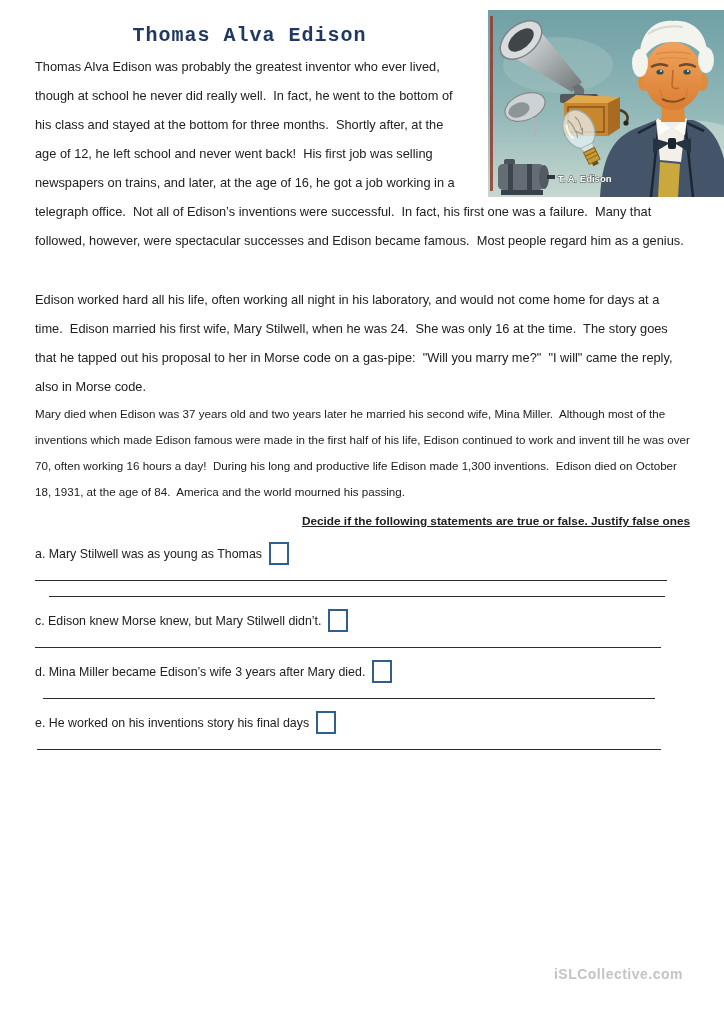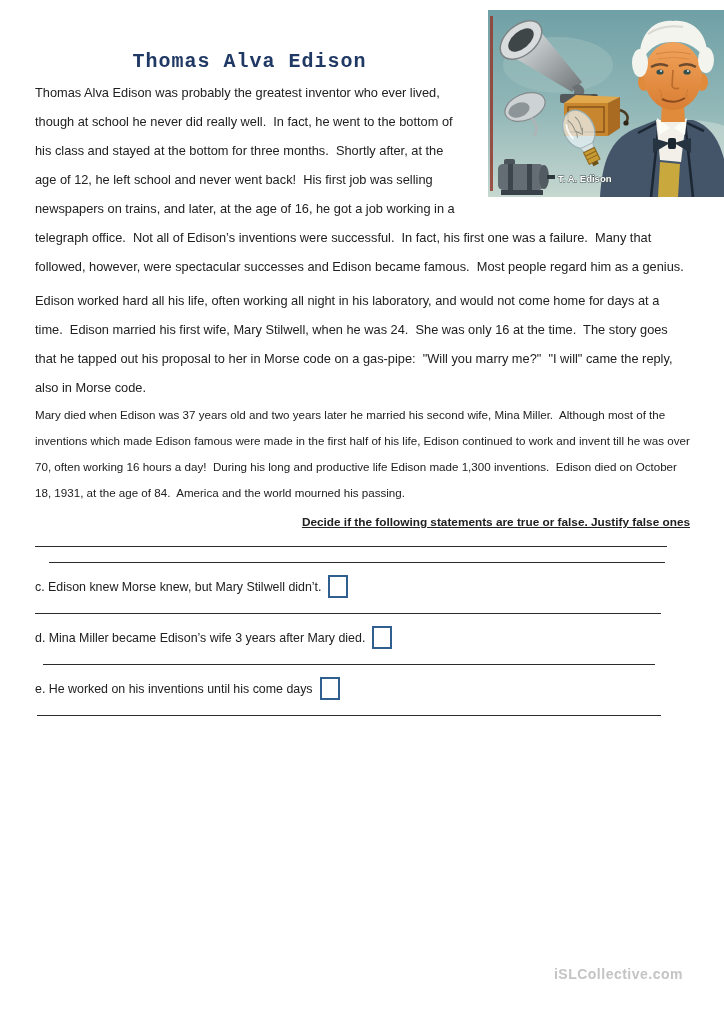--- a/index.html
+++ b/index.html
@@ -1,33 +1,33 @@
 <!DOCTYPE html>
 <html style="--color-title: #1F3864; --color-text: #212121; --color-checkbox: #2F5F8F; --color-rule: #2B2B2B; --color-watermark: #C4C4C4;"><head>
 <meta charset="utf-8">
 <style>
   html,body{margin:0;padding:0;background:#e9e9e9;}
   .page{
     width:724px;height:1024px;position:relative;background:#ffffff;
     font-family:"Liberation Sans","DejaVu Sans",sans-serif;
     color:var(--color-text,#212121);overflow:hidden;margin:0 auto;
   }
-  .content{padding:48px 34px 0 35px;}
+  .content{padding:22px 34px 0 35px;}
   .float-spacer{float:right;width:226px;height:170px;}
   .title{
     font-family:"Liberation Mono","DejaVu Sans Mono",monospace;
     font-weight:bold;font-size:20px;line-height:28px;letter-spacing:1px;
     color:var(--color-title,#1F3864);text-align:center;margin:0;
   }
   .para{
     font-size:12.8px;line-height:29px;margin:0;white-space:pre-wrap;
     text-align:left;
   }
   .para1{margin-top:2px;}
-  .para2{margin-top:5px;}
+  .para2{margin-top:30px;}
   .para3{font-size:11.6px;line-height:26px;}
   .ex-heading{
     font-size:11.8px;font-weight:bold;text-decoration:underline;
     margin:8px 0 0 0;line-height:17px;text-align:right;
   }
   .ex-item{margin-top:12px;font-size:12.4px;line-height:18px;}
   .checkbox{
     display:inline-block;width:16px;height:19px;background:#ffffff;
     border:2px solid var(--color-checkbox,#2F5F8F);
     vertical-align:-7px;margin-left:7px;cursor:pointer;
@@ -158,28 +158,29 @@
     <div class="float-spacer"></div>
 
     <h1 class="title">Thomas Alva Edison</h1>
 
     <p class="para para1">Thomas Alva Edison was probably the greatest inventor who ever lived, though at school he never did really well.  In fact, he went to the bottom of his class and stayed at the bottom for three months.  Shortly after, at the age of 12, he left school and never went back!  His first job was selling newspapers on trains, and later, at the age of 16, he got a job working in a telegraph office.  Not all of Edison’s inventions were successful.  In fact, his first one was a failure.  Many that followed, however, were spectacular successes and Edison became famous.  Most people regard him as a genius.</p>
     <p class="para para2">Edison worked hard all his life, often working all night in his laboratory, and would not come home for days at a time.  Edison married his first wife, Mary Stilwell, when he was 24.  She was only 16 at the time.  The story goes that he tapped out his proposal to her in Morse code on a gas-pipe:  "Will you marry me?"  "I will" came the reply, also in Morse code.</p>
     <p class="para para3">Mary died when Edison was 37 years old and two years later he married his second wife, Mina Miller.  Although most of the inventions which made Edison famous were made in the first half of his life, Edison continued to work and invent till he was over 70, often working 16 hours a day!  During his long and productive life Edison made 1,300 inventions.  Edison died on October 18, 1931, at the age of 84.  America and the world mourned his passing.</p>
 
     <h2 class="ex-heading">Decide if the following statements are true or false. Justify false ones</h2>
 
+    <div class="ex-item"><span>a. Mary Stilwell was as young as Thomas</span><span class="checkbox"></span></div>
     <hr class="rule rule-a">
 
     <hr class="rule rule-b">
 
     <div class="ex-item"><span>c. Edison knew Morse knew, but Mary Stilwell didn’t.</span><span class="checkbox"></span></div>
     <hr class="rule rule-c">
 
     <div class="ex-item"><span>d. Mina Miller became Edison’s wife 3 years after Mary died.</span><span class="checkbox"></span></div>
     <hr class="rule rule-d">
 
-    <div class="ex-item"><span>e. He worked on his inventions until his come days</span><span class="checkbox"></span></div>
+    <div class="ex-item"><span>e. He worked on his inventions story his final days</span><span class="checkbox"></span></div>
     <hr class="rule rule-e">
   </div>
 
   <div class="watermark">iSLCollective.com</div>
 </div>
 
 </body></html>

